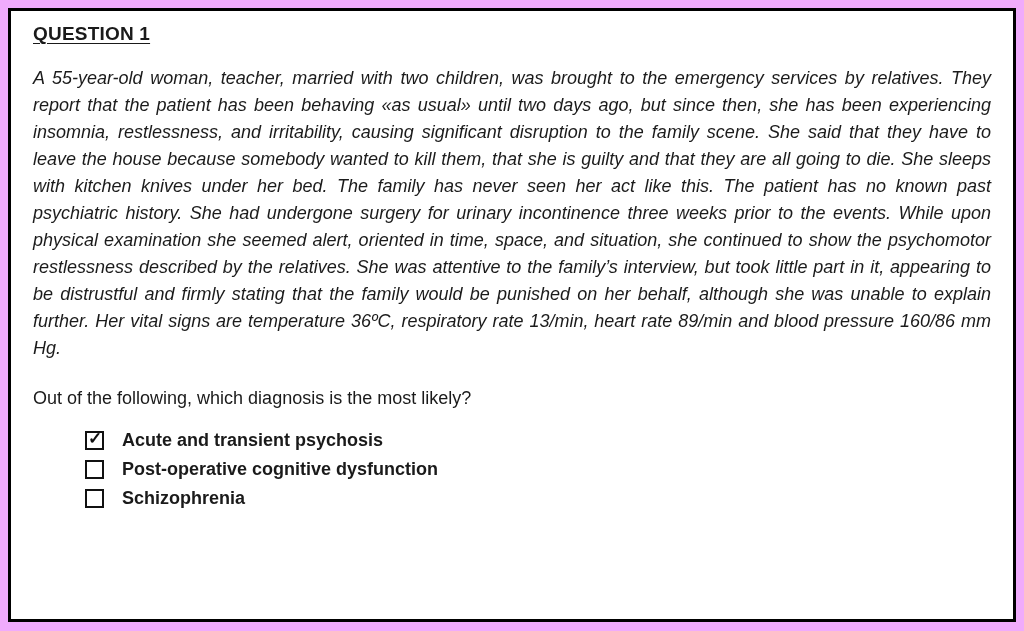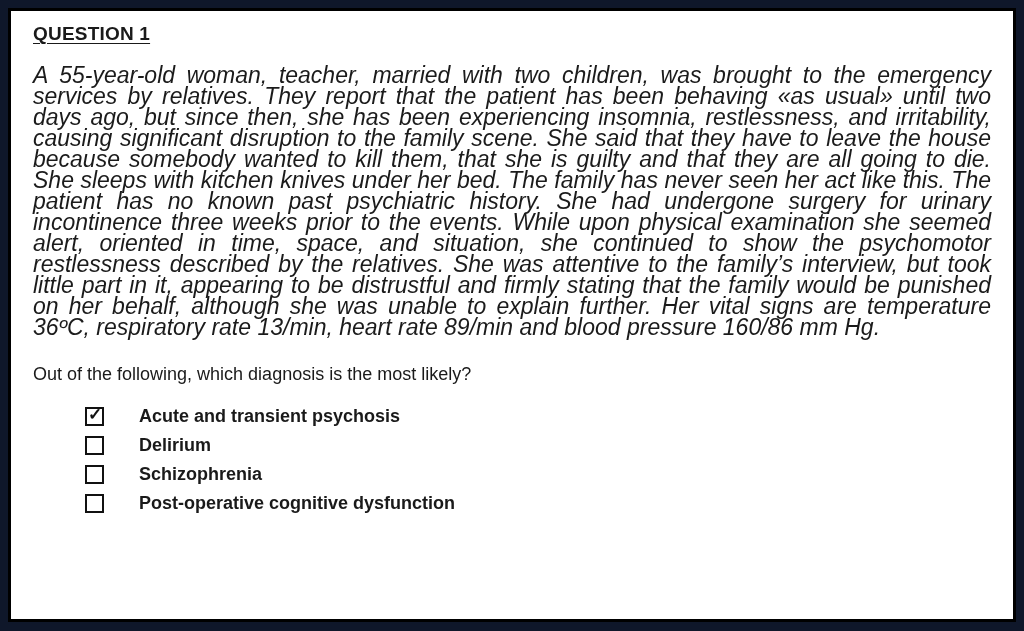--- a/index.html
+++ b/index.html
@@ -6,21 +6,21 @@
     margin: 0;
     padding: 0;
     background: #ffffff;
     font-family: "Liberation Sans", sans-serif;
     color: #1a1a1a;
   }
   .page {
     position: relative;
     width: 1024px;
     height: 631px;
-    background: #0f172a;
+    background: #f0abfc;
     overflow: hidden;
   }
   .frame {
     position: absolute;
     top: 8px; left: 8px; right: 8px; bottom: 9px;
     border: 3px solid #000000;
     box-sizing: border-box;
     padding: 12px 22px 12px 22px;
     background: #ffffff;
   }
@@ -28,22 +28,22 @@
     margin: 0;
     font-size: 19px;
     font-weight: bold;
     text-decoration: underline;
     text-underline-offset: 3px;
     letter-spacing: 0.2px;
   }
   .vignette {
     margin: 20px 0 0 0;
     font-style: italic;
-    font-size: 23px;
-    line-height: 21px;
+    font-size: 18px;
+    line-height: 27px;
     text-align: justify;
     color: #1b1b1b;
   }
   .stem {
     margin: 23px 0 0 0;
     font-weight: normal;
     font-size: 18px;
     line-height: 26px;
   }
   .options {
@@ -68,21 +68,21 @@
   .check {
     position: absolute;
     left: 1px;
     top: -4px;
     font-size: 17px;
     font-weight: bold;
     line-height: 20px;
     color: #111111;
   }
   .option-label {
-    margin-left: 35px;
+    margin-left: 18px;
     font-weight: bold;
     font-size: 18px;
     white-space: nowrap;
   }
 </style>
 </head>
 <body>
 
 <div class="page">
   <div class="frame">
@@ -94,35 +94,29 @@
 
     <div class="options" id="options">
   <div class="option checked">
     <span class="checkbox">
             <span class="check">✓</span>
           </span>
     <span class="option-label">Acute and transient psychosis</span>
   </div>
 
 
+
   <div class="option">
     <span class="checkbox">
             <span class="check"></span>
           </span>
-    <span class="option-label">Delirium</span>
+    <span class="option-label">Post-operative cognitive dysfunction</span>
   </div>
 
   <div class="option">
     <span class="checkbox">
             <span class="check"></span>
           </span>
     <span class="option-label">Schizophrenia</span>
   </div>
-
-  <div class="option">
-    <span class="checkbox">
-            <span class="check"></span>
-          </span>
-    <span class="option-label">Post-operative cognitive dysfunction</span>
-  </div>
 </div>
   </div>
 </div>
 
 </body></html>

